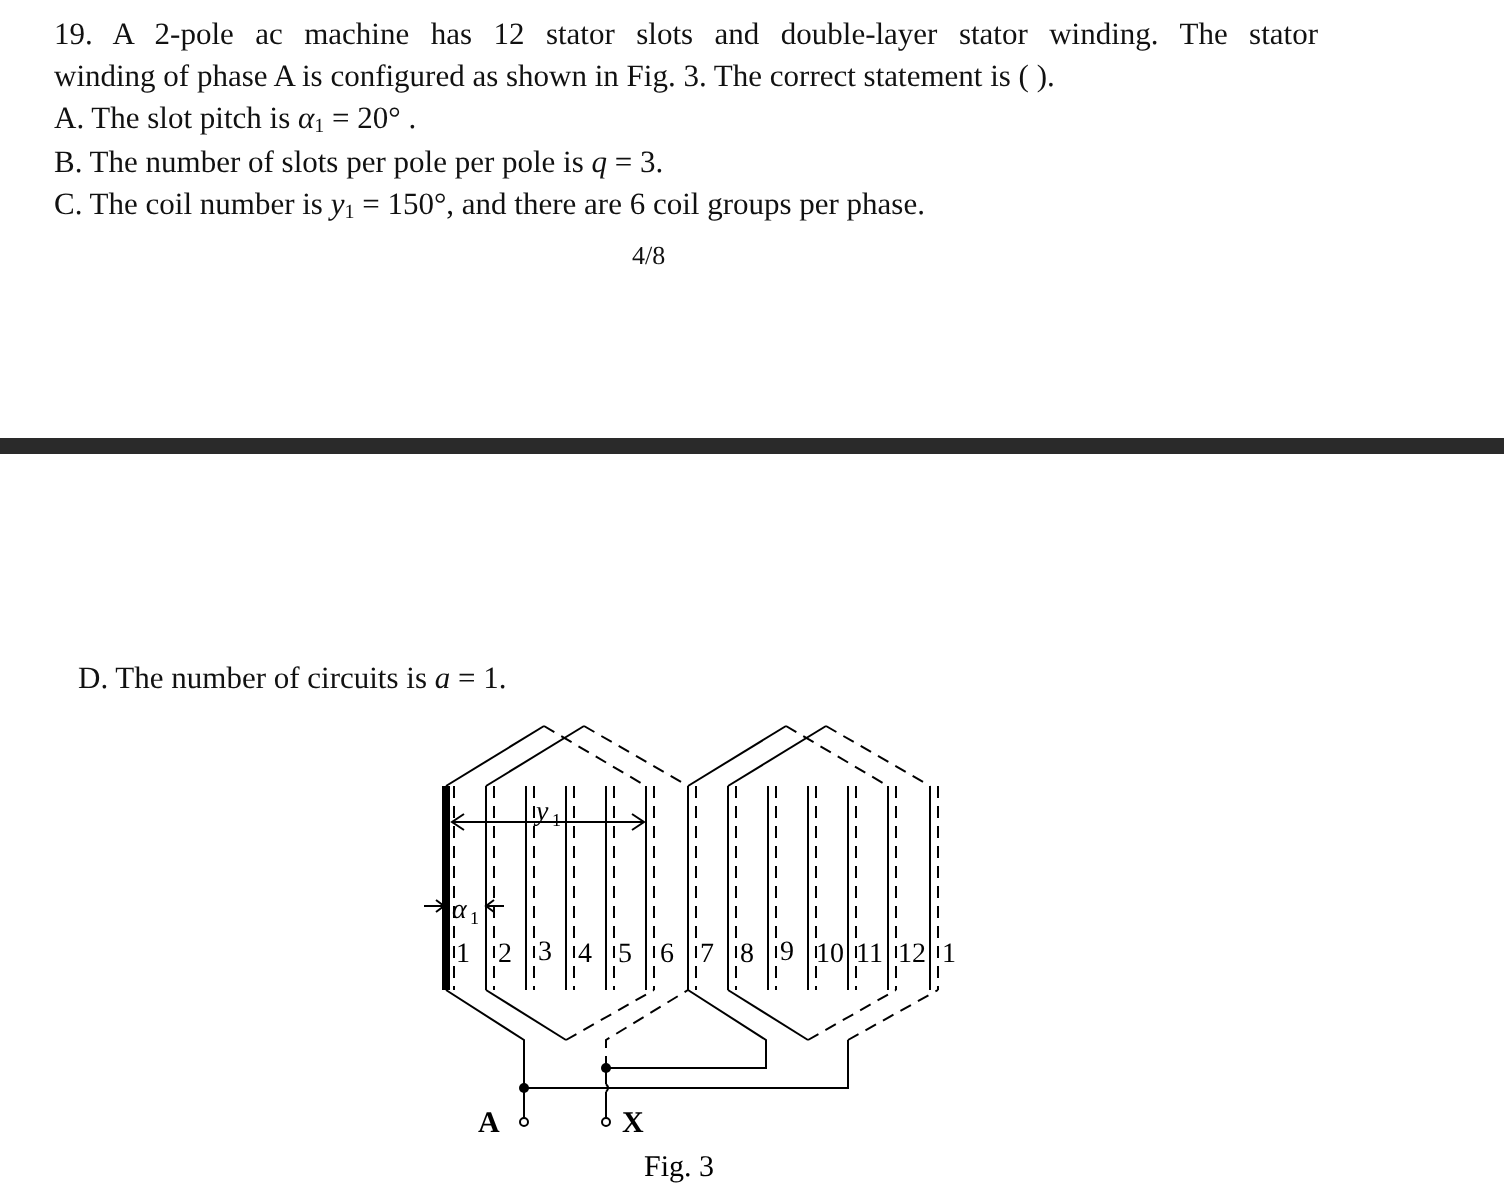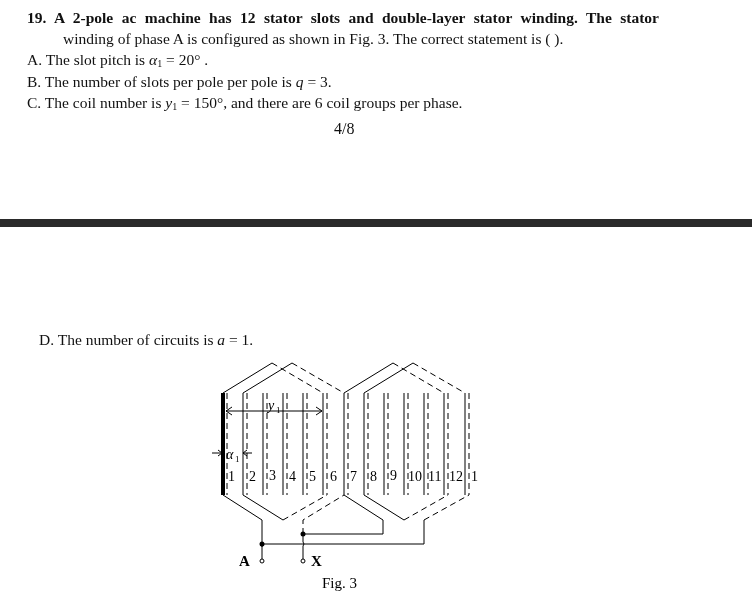--- a/index.html
+++ b/index.html
@@ -1,26 +1,26 @@
 <!DOCTYPE html>
 <html><head>
 <meta charset="utf-8">
 <style>
   html, body { margin: 0; padding: 0; background: #ffffff; }
   body { width: 752px; height: 595px; position: relative; overflow: hidden;
          font-family: "Liberation Serif", "DejaVu Serif", serif; color: #111; }
   .page { position: absolute; left: 0; width: 752px; background: #fff; }
   .page-top { top: 0; height: 218px; }
   .line { position: absolute; left: 27px; font-size: 15.5px; line-height: 20px; white-space: nowrap; }
-  .q-line1 { top: 8px; width: 632px; text-align: justify; text-align-last: justify; font-weight: bold; }
-  .q-line2 { top: 29px; margin-left: 36px; }
+  .q-line1 { top: 8px; width: 632px; text-align: justify; text-align-last: justify; }
+  .q-line2 { top: 29px; }
   .opt-a { top: 50px; }
   .opt-b { top: 72px; }
   .opt-c { top: 93px; }
-  .page-num { position: absolute; top: 120px; left: 334px; font-size: 16px; }
+  .page-num { position: absolute; top: 120px; left: 316px; font-size: 13px; }
   .divider { position: absolute; left: 0; top: 219px; width: 752px; height: 8px; background: #2a2a2a; }
   .opt-d { top: 330px; margin-left: 12px; }
   i.var { font-style: italic; }
   sub { font-size: 10px; vertical-align: -2px; }
   .fig { position: absolute; left: 0; top: 0; }
   svg text { font-family: "Liberation Serif", "DejaVu Serif", serif; }
 </style>
 </head>
 <body>
 

